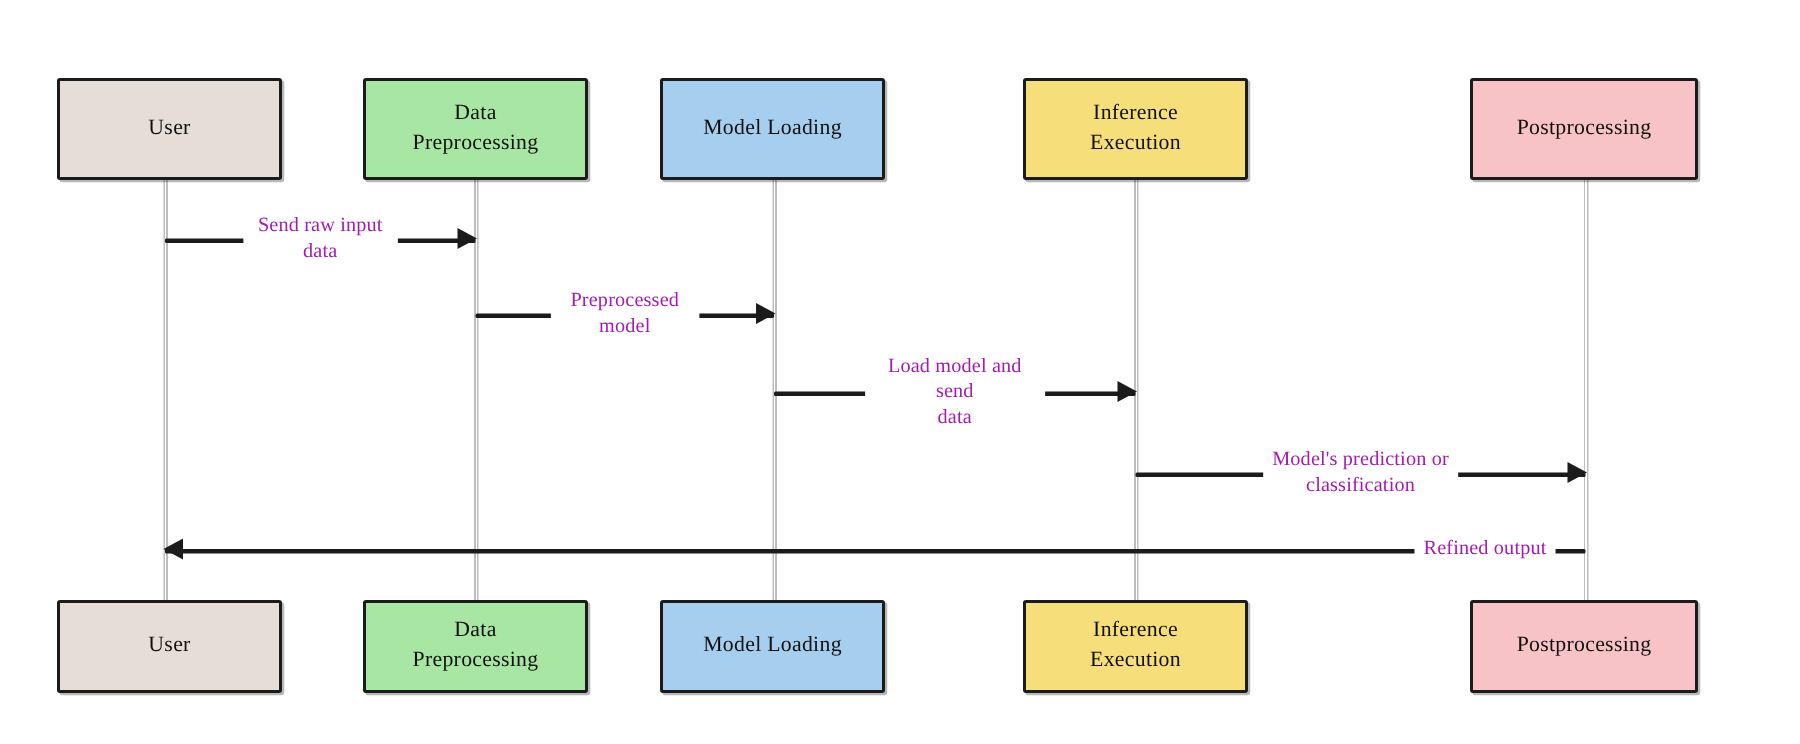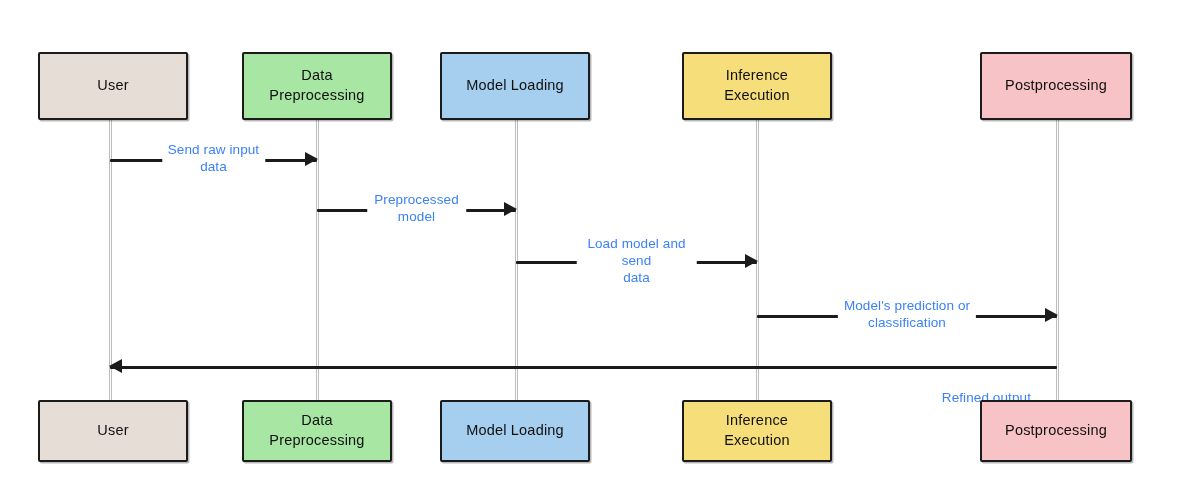--- a/index.html
+++ b/index.html
@@ -6,21 +6,21 @@
     margin: 0;
     padding: 0;
     background: #ffffff;
   }
   #canvas {
     position: relative;
     width: 1200px;
     height: 496px;
     background: #ffffff;
     overflow: hidden;
-    font-family: Liberation Sans, sans-serif;
+    font-family: Liberation Serif, serif;
   }
 
   
   .participant {
     position: absolute;
     box-sizing: border-box;
     border: 2.5px solid #1b1b1b;
     border-radius: 2px;
     display: flex;
     align-items: center;
@@ -87,21 +87,21 @@
     border-right: 13px solid #1d1d1d;
   }
 
   .msg .mlabel {
     position: absolute;
     top: 50%;
     left: 50%;
     transform: translate(-50%, -50%);
     background: #ffffff;
     padding: 0 6px;
-    color: #3b82f6;
+    color: #a21caf;
     font-size: 13.5px;
     line-height: 1.25;
     text-align: center;
     white-space: pre-line;
     letter-spacing: 0.1px;
   }
   .msg.full .line { left: 0; right: 0; width: auto; }
 </style>
 </head>
 <body>
@@ -164,15 +164,15 @@
     </div>
     <div class="msg full" style="left: 757px; width: 300px; top: 315px;">
       <div class="line" style="background: rgb(27, 27, 27);"></div>
       <div class="head right" style="border-left-color: rgb(27, 27, 27);"></div>
       <div class="mlabel">Model's prediction or
 classification</div>
     </div>
     <div class="msg full" style="left: 110px; width: 947px; top: 366px;">
       <div class="line" style="background: rgb(27, 27, 27);"></div>
       <div class="head left" style="border-right-color: rgb(27, 27, 27);"></div>
-      <div class="mlabel" style="left: auto; right: 20px; transform: translateY(-50%); margin-top: 32px;">Refined output</div>
+      <div class="mlabel" style="left: auto; right: 20px; transform: translateY(-50%);">Refined output</div>
     </div>
   </div>
 
 </body></html>

